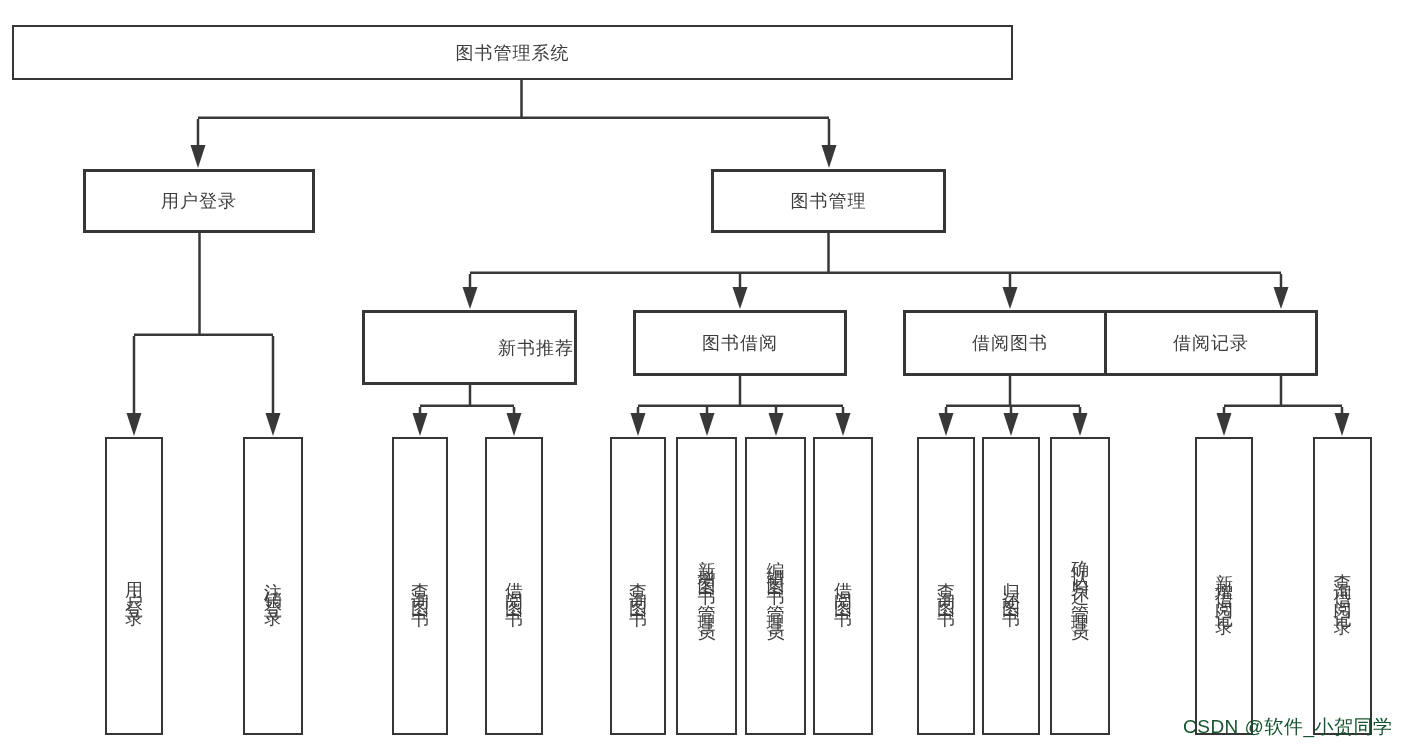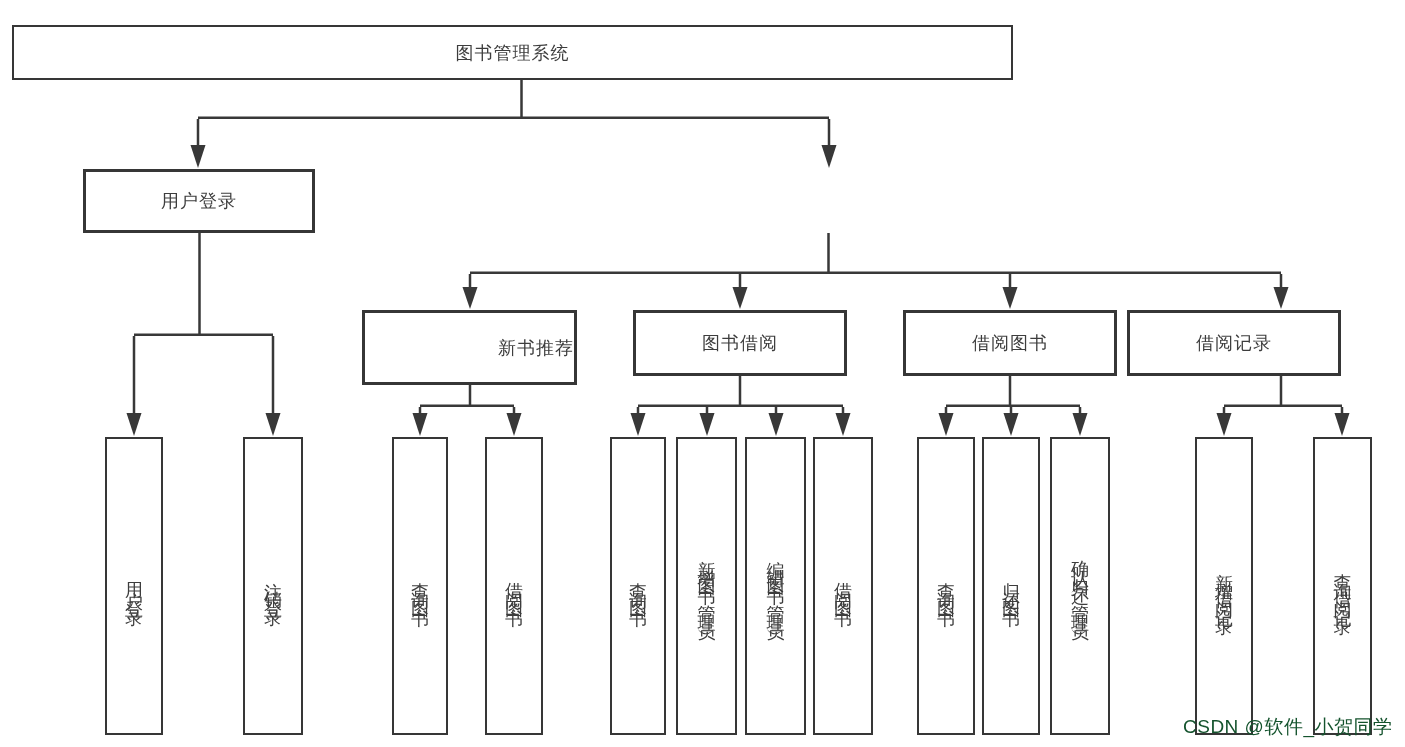--- a/index.html
+++ b/index.html
@@ -102,31 +102,34 @@
     </g>
   </svg>
 
   <div class="node root-node" style="left:12px; top:13px; width:1001px; height:55px;margin-top:12px;">
     <span>图书管理系统</span>
   </div>
 
   <div class="node" style="left:83px; top:169px; width:232px; height:64px;">
     <span>用户登录</span>
   </div>
+  <div class="node" style="left:711px; top:169px; width:235px; height:64px;">
+    <span>图书管理</span>
+  </div>
 
   <div class="node" style="left:362px; top:310px; width:215px; height:75px;justify-content:flex-end;">
     <span>新书推荐</span>
   </div>
   <div class="node" style="left:633px; top:310px; width:214px; height:66px;">
     <span>图书借阅</span>
   </div>
   <div class="node" style="left:903px; top:310px; width:214px; height:66px;">
     <span>借阅图书</span>
   </div>
-  <div class="node" style="left:1127px; top:310px; width:214px; height:66px;">
+  <div class="node" style="left:1104px; top:310px; width:214px; height:66px;">
     <span>借阅记录</span>
   </div>
 
   <div class="node leaf-node" style="left:105px; top:437px; width:58px; height:298px;">
     <span class="vtext">用户登录</span>
   </div>
   <div class="node leaf-node" style="left:243px; top:437px; width:60px; height:298px;">
     <span class="vtext">注销登录</span>
   </div>
 

